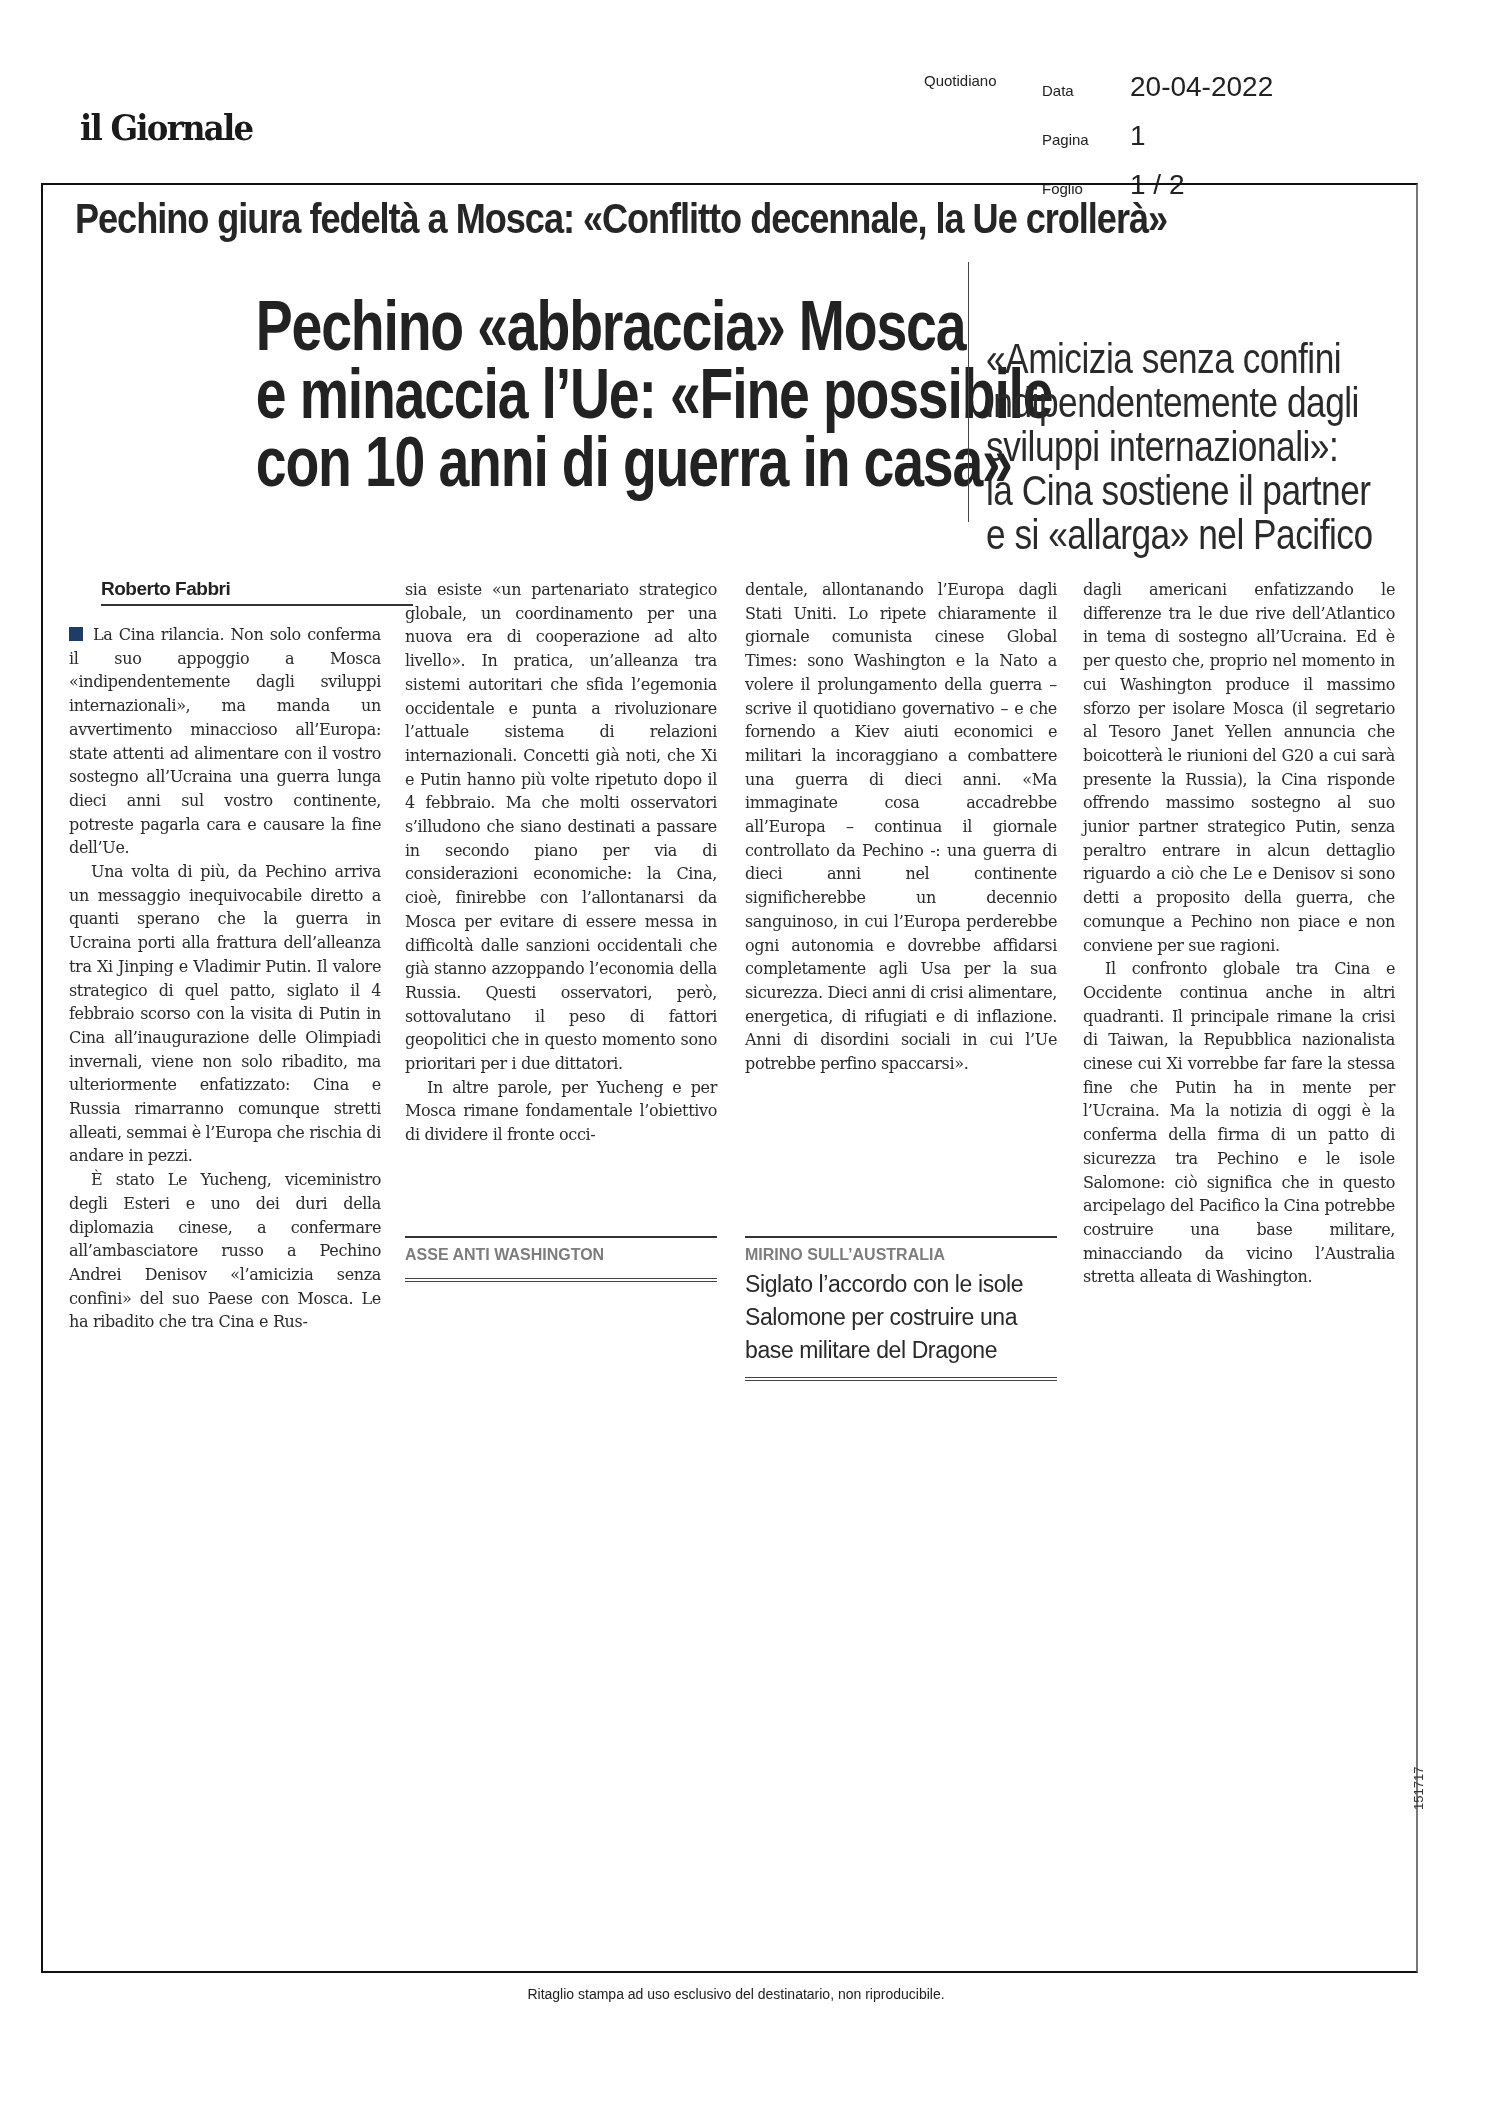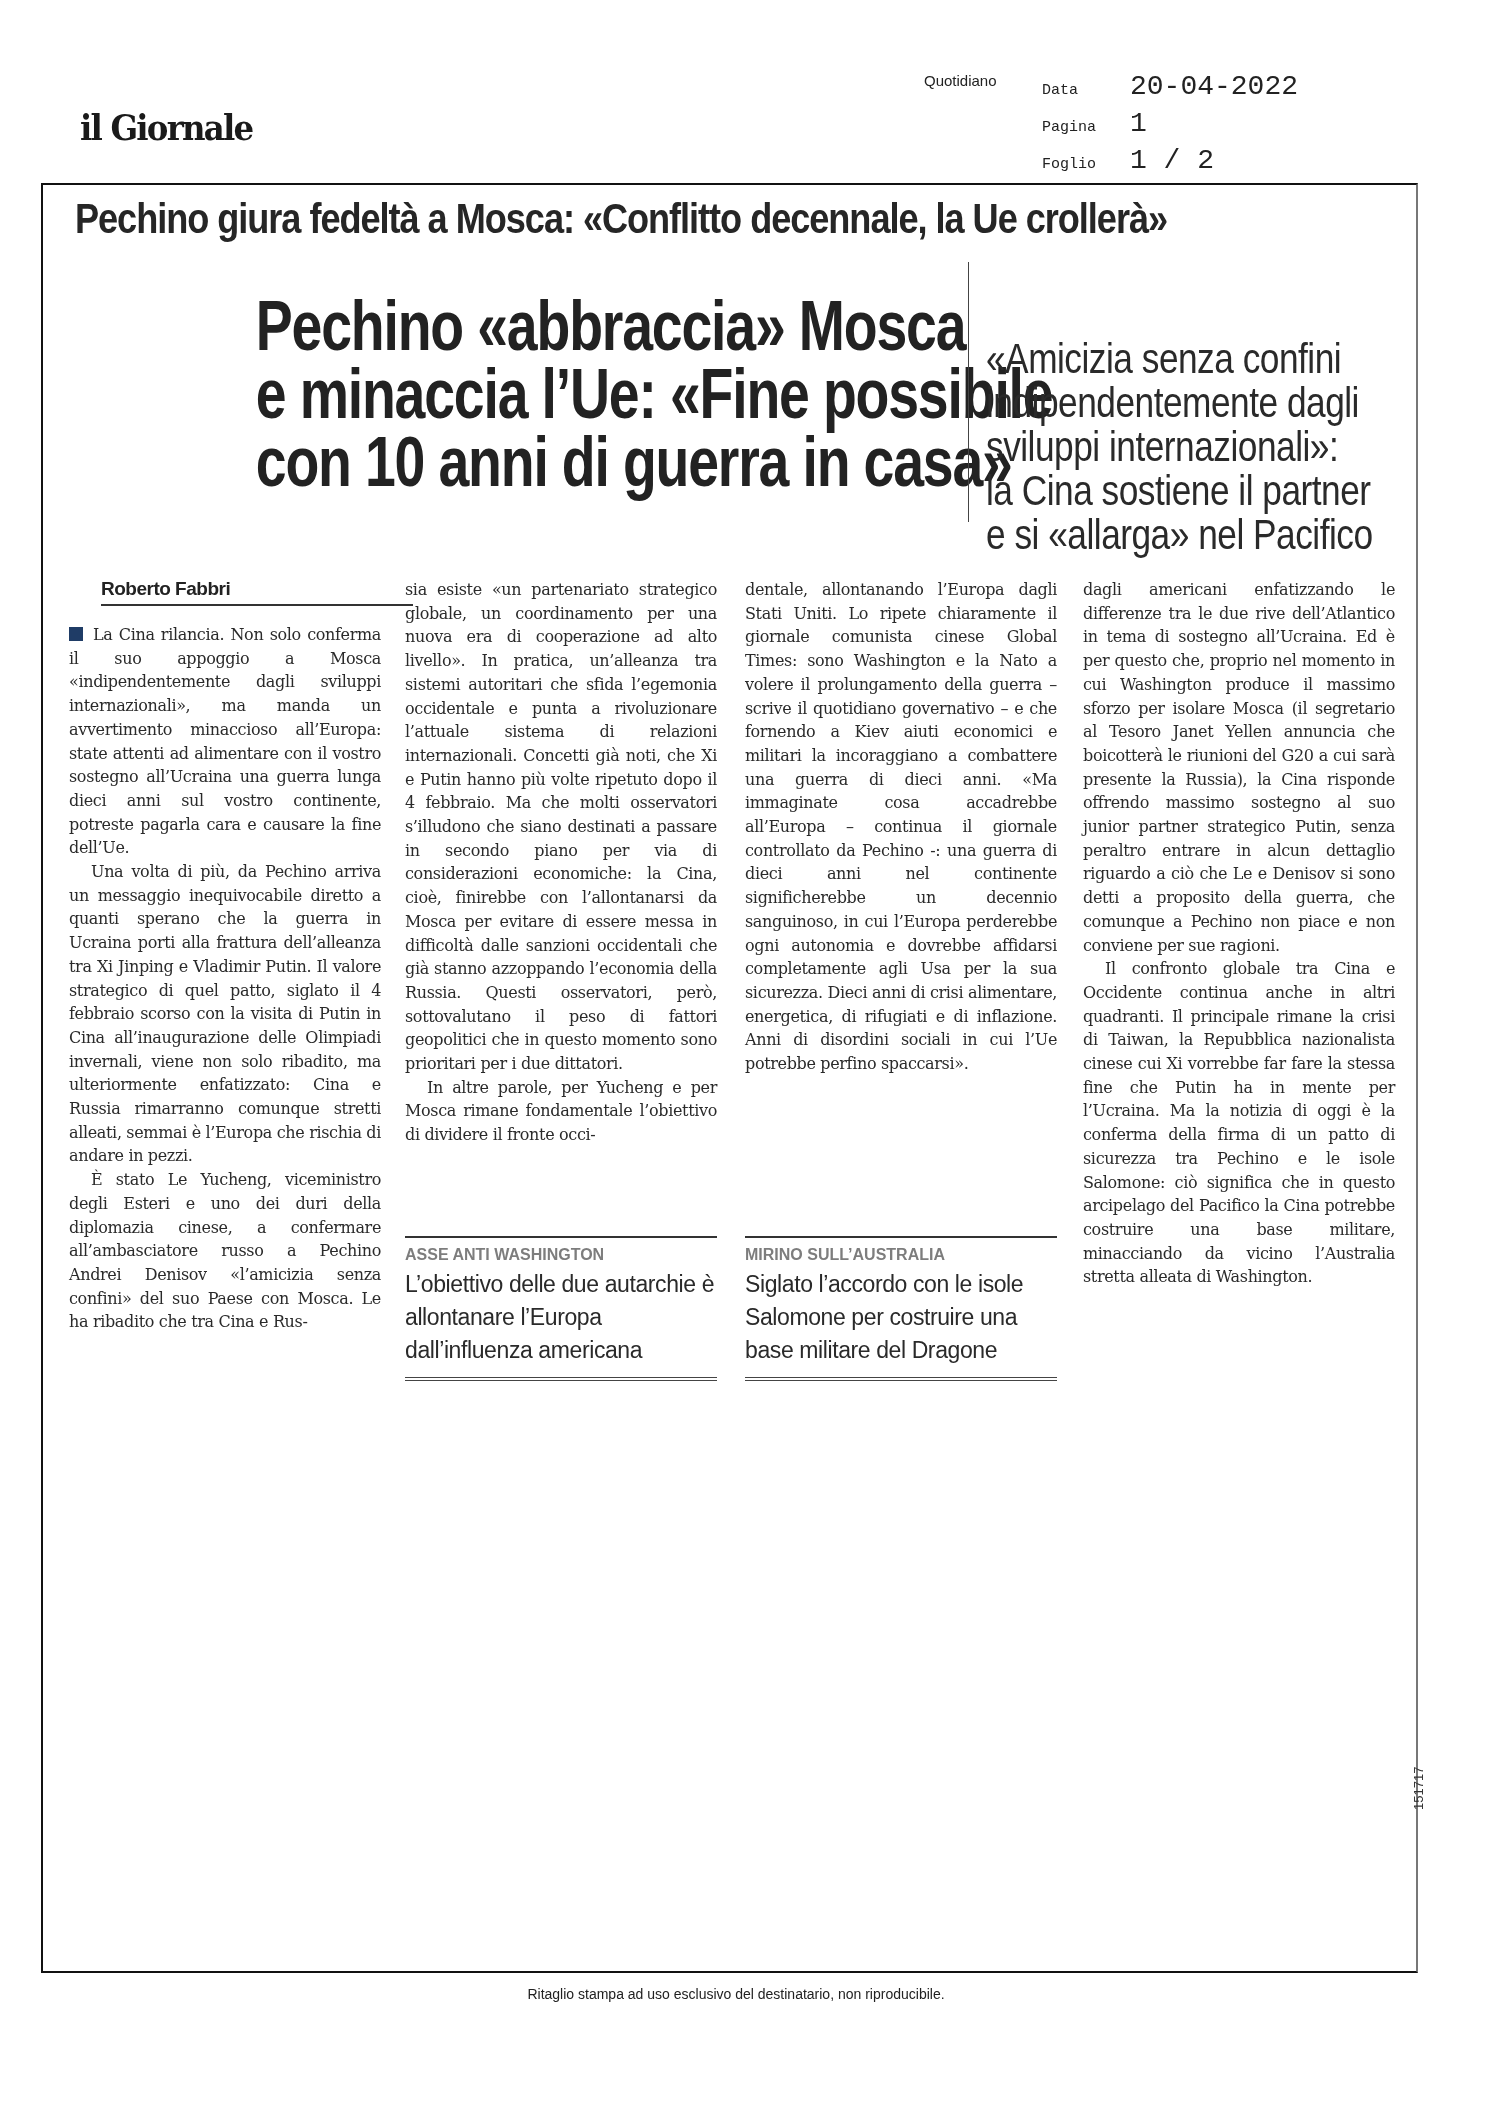--- a/index.html
+++ b/index.html
@@ -10,22 +10,22 @@
     position: absolute; left: 80px; top: 106px;
     font-family: "DejaVu Serif", serif; font-weight: bold; font-size: 36px;
     letter-spacing: -2px; color: #1a1a1a; transform: scaleX(0.9); transform-origin: left;
   }
   .meta-type {
     position: absolute; left: 924px; top: 72px;
     font-family: "Liberation Sans", sans-serif; font-size: 15px; color: #222;
   }
   .meta-grid {
     position: absolute; left: 1042px; top: 70px;
-    display: grid; grid-template-columns: 88px auto; row-gap: 0;
-    font-family: Liberation Mono, monospace; color: #222;
+    display: grid; grid-template-columns: 88px auto; row-gap: 12px;
+    font-family: Liberation Sans, sans-serif; color: #222;
   }
   .meta-label { font-size: 15px; line-height: 33px; padding-top: 4px; }
   .meta-value { font-size: 28px; line-height: 33px; }
 
   .frame {
     position: absolute; left: 41px; top: 183px; width: 1377px; height: 1790px;
     border: 2px solid #111; border-right-color: #777;
   }
 
   .kicker {
@@ -165,21 +165,20 @@
   <p class="cont">dentale, allontanando l’Europa dagli Stati Uniti. Lo ripete chiaramente il giornale comunista cinese Global Times: sono Washington e la Nato a volere il prolungamento della guerra – scrive il quotidiano governativo – e che fornendo a Kiev aiuti economici e militari la incoraggiano a combattere una guerra di dieci anni. «Ma immaginate cosa accadrebbe all’Europa – continua il giornale controllato da Pechino -: una guerra di dieci anni nel continente significherebbe un decennio sanguinoso, in cui l’Europa perderebbe ogni autonomia e dovrebbe affidarsi completamente agli Usa per la sua sicurezza. Dieci anni di crisi alimentare, energetica, di rifugiati e di inflazione. Anni di disordini sociali in cui l’Ue potrebbe perfino spaccarsi».</p>
 </div>
 
 <div class="col col4">
   <p class="cont">dagli americani enfatizzando le differenze tra le due rive dell’Atlantico in tema di sostegno all’Ucraina. Ed è per questo che, proprio nel momento in cui Washington produce il massimo sforzo per isolare Mosca (il segretario al Tesoro Janet Yellen annuncia che boicotterà le riunioni del G20 a cui sarà presente la Russia), la Cina risponde offrendo massimo sostegno al suo junior partner strategico Putin, senza peraltro entrare in alcun dettaglio riguardo a ciò che Le e Denisov si sono detti a proposito della guerra, che comunque a Pechino non piace e non conviene per sue ragioni.</p>
   <p>Il confronto globale tra Cina e Occidente continua anche in altri quadranti. Il principale rimane la crisi di Taiwan, la Repubblica nazionalista cinese cui Xi vorrebbe far fare la stessa fine che Putin ha in mente per l’Ucraina. Ma la notizia di oggi è la conferma della firma di un patto di sicurezza tra Pechino e le isole Salomone: ciò significa che in questo arcipelago del Pacifico la Cina potrebbe costruire una base militare, minacciando da vicino l’Australia stretta alleata di Washington.</p>
 </div>
 
 <div class="box box1">
   <div class="box-label">ASSE ANTI WASHINGTON</div>
-  <div class="box-text">L’obiettivo delle due autarchie è allontanare l’Europa dall’influenza americana</div>
 </div>
 <div class="box box2">
   <div class="box-label">MIRINO SULL’AUSTRALIA</div>
   <div class="box-text">Siglato l’accordo con le isole Salomone per costruire una base militare del Dragone</div>
 </div>
 
 <div class="code-vertical">151717</div>
 
 <div class="footer-note">Ritaglio stampa ad uso esclusivo del destinatario, non riproducibile.</div>
 

